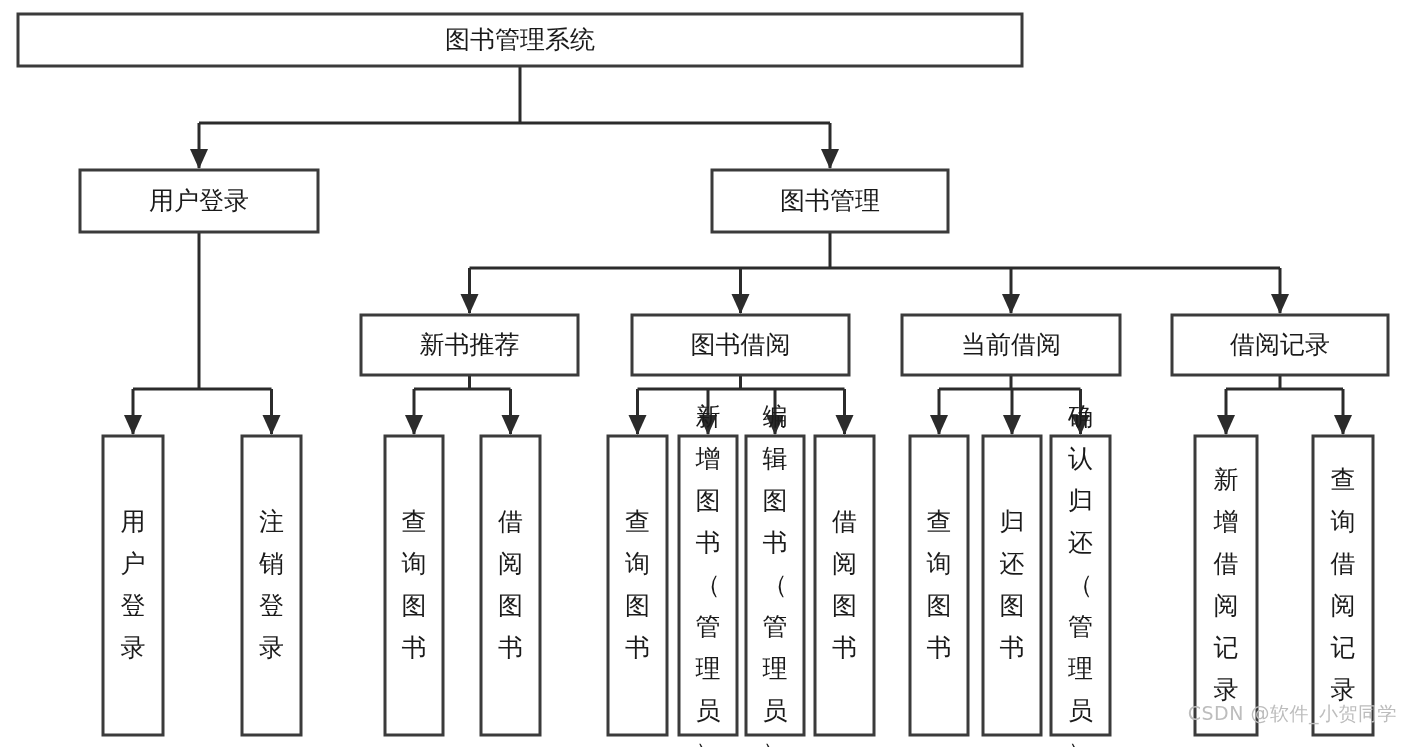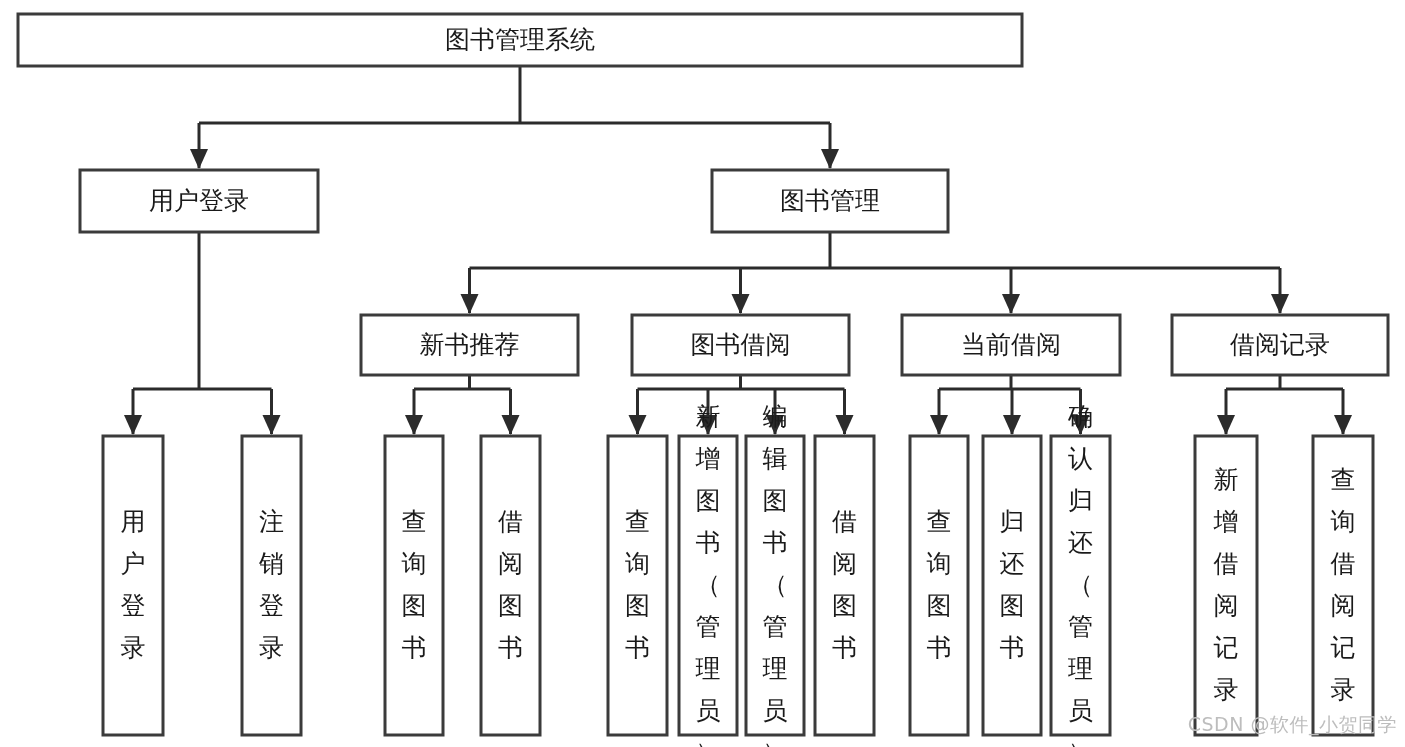--- a/index.html
+++ b/index.html
@@ -14,21 +14,21 @@
   .arrow-head{fill:#2b2b2b;stroke:none;}
   .node-label{
     font-family:"DejaVu Sans","Liberation Sans",sans-serif;
     fill:#1a1a1a;
     text-anchor:middle;
     dominant-baseline:middle;
   }
   .label-h{font-size:25px;}
   .label-v{font-size:25px;}
   .watermark{
-    position:absolute;right:8px;bottom:9px;
+    position:absolute;right:8px;bottom:20px;
     font-family:"DejaVu Sans","Liberation Sans",sans-serif;
     font-size:19px;color:#bdbdbd;white-space:nowrap;
     letter-spacing:0.5px;
   }
 </style>
 </head>
 <body>
 
 <svg id="diagram" viewBox="0 0 1405 747" xmlns="http://www.w3.org/2000/svg">
   <g id="edges-layer">

